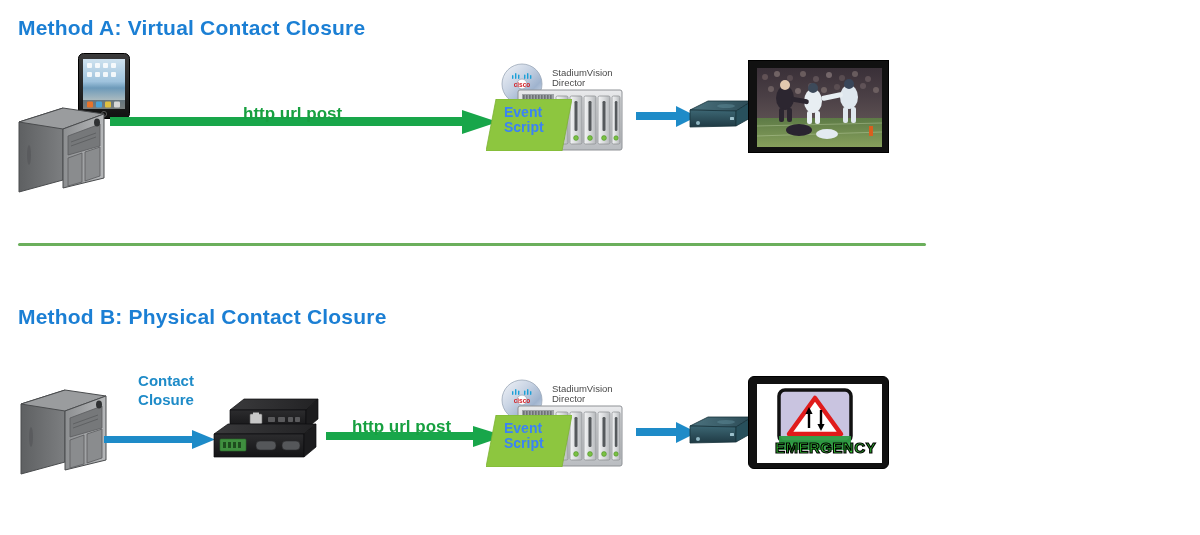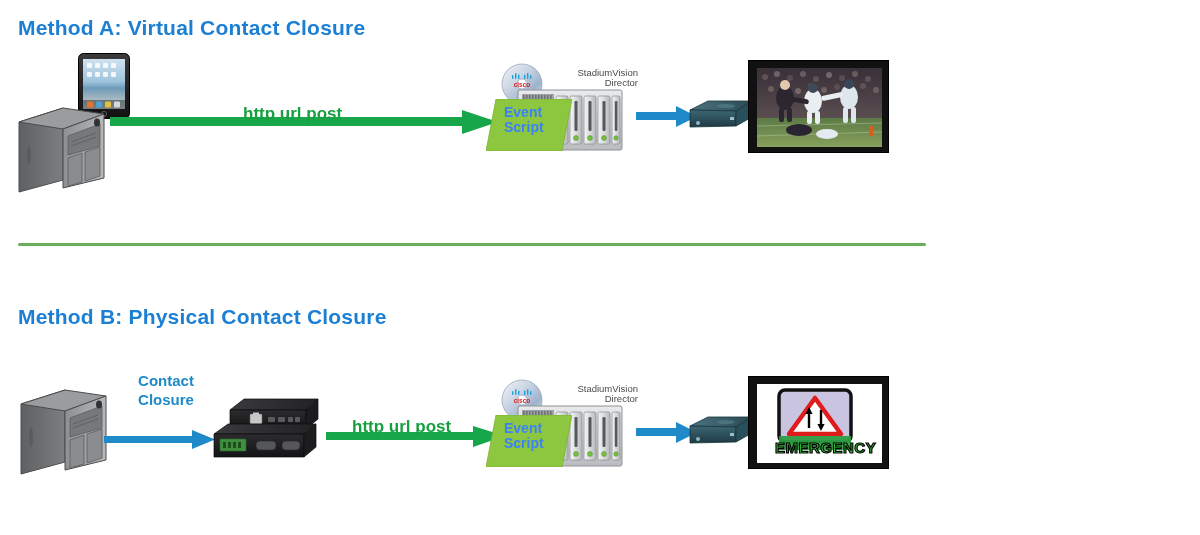--- a/index.html
+++ b/index.html
@@ -64,21 +64,21 @@
     line-height: 1.3;
   }
 
   
   .arrow { display: block; }
 
   
   .sv-label {
     font-size: 9.5px;
     color: #4A4A4A;
-    text-align: right;
+    text-align: left;
     line-height: 1.1;
     white-space: nowrap;
     font-family: "Liberation Sans", sans-serif;
   }
   .event-script-text {
     font-weight: bold;
     font-size: 14px;
     color: #3b82f6;
     line-height: 1.05;
     text-align: left;
@@ -642,21 +642,21 @@
       </defs>
       <polygon points="4,12 22,3 66,3 50,13" fill="url(#dmpTop2)" stroke="#16323b" stroke-width="0.8"></polygon>
       <polygon points="4,12 50,13 50,28 4,29" fill="url(#dmpFront2)" stroke="#16323b" stroke-width="0.8"></polygon>
       <polygon points="50,13 66,3 66,19 50,28" fill="#28505c" stroke="#16323b" stroke-width="0.8"></polygon>
       <ellipse cx="40" cy="8" rx="9" ry="2" fill="#5b8794" opacity="0.55"></ellipse>
       <circle cx="12" cy="25" r="2" fill="#8fb6c2"></circle>
       <rect x="44" y="19" width="4" height="3" rx="0.6" fill="#9cc0cb"></rect>
     </svg>
   </div>
 
-  <div class="abs tv-frame" style="left:748px; top:376px; width:141px; height:93px;">
+  <div class="abs tv-frame" style="left:748px; top:376px; width:141px; height:93px;border-radius:6px;">
     <div class="tv-screen emg-screen" style="left:8px; top:7px; width:125px; height:79px;">
       <svg width="125" height="79" viewBox="0 0 125 79">
 
         <rect x="22" y="6" width="72" height="52" rx="6" fill="#c9c4e0" stroke="#111" stroke-width="3.5"></rect>
 
         <polygon points="58,14 84,50 32,50" fill="#ffffff" stroke="#E01B1B" stroke-width="4.5" stroke-linejoin="round"></polygon>
 
         <g stroke="#000" stroke-width="2.4" fill="none">
           <line x1="52" y1="44" x2="52" y2="27"></line>
         </g>

